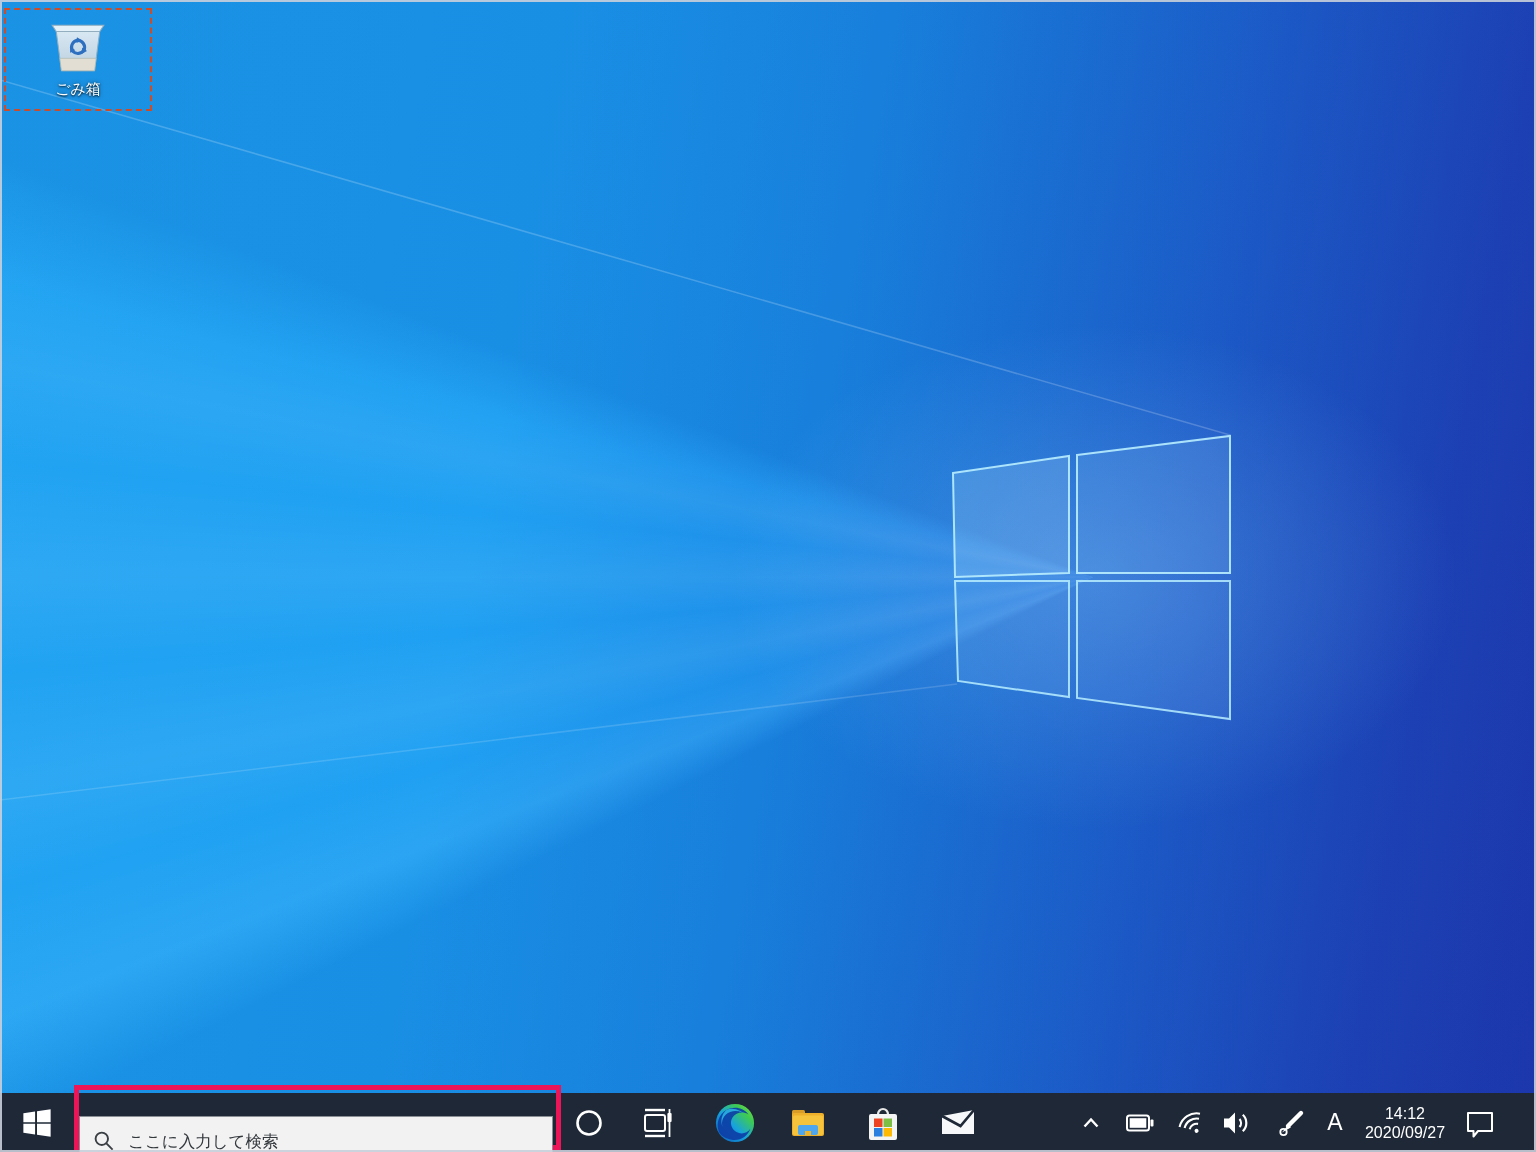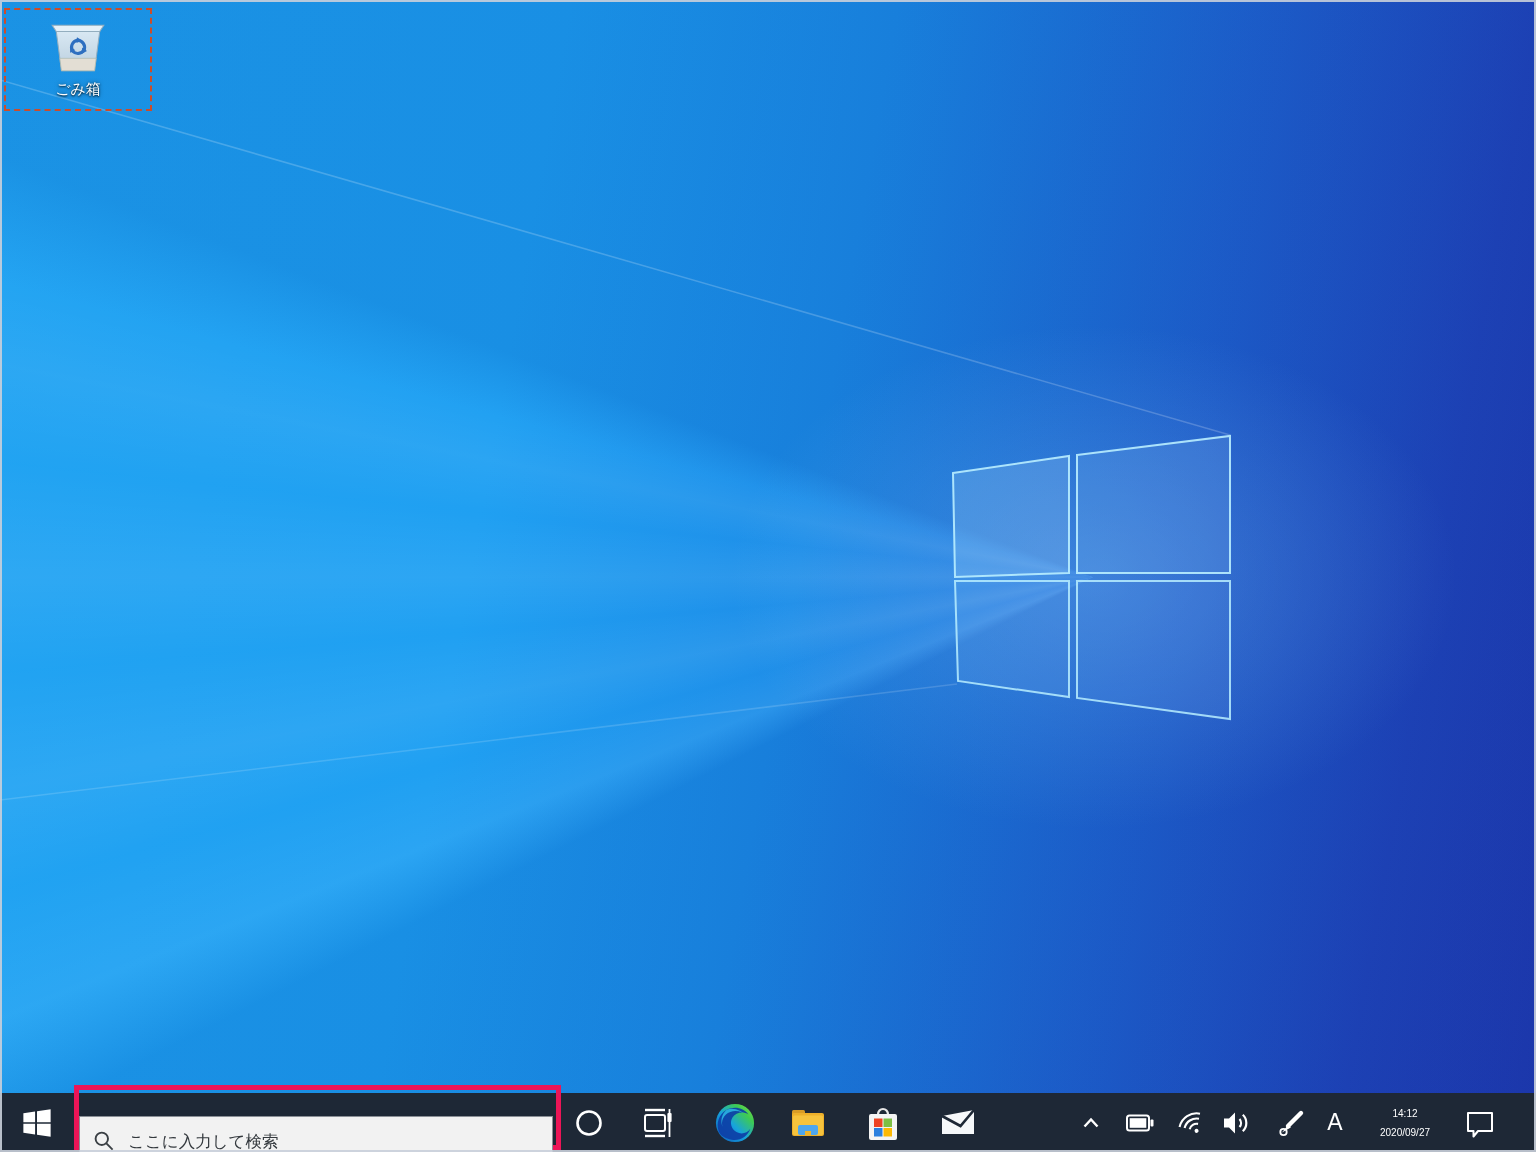--- a/index.html
+++ b/index.html
@@ -62,21 +62,21 @@
   }
   .searchbox input{
     border:none;outline:none;background:transparent;
     font-family:"Liberation Sans","DejaVu Sans",sans-serif;
     font-size:16.5px;color:#2f3337;width:380px;margin-left:11px;
   }
   .searchbox input::placeholder{color:#33383d;opacity:1;}
   .ime-a{font-size:23px;color:#fff;}
   .clock{
     display:flex;flex-direction:column;align-items:center;justify-content:center;
-    color:#fff;font-size:10px;line-height:19px;white-space:nowrap;
+    color:#fff;font-size:16px;line-height:19px;white-space:nowrap;
   }
   
   .frame{
     position:absolute;inset:0;border:2px solid rgba(201,207,218,0.9);
     pointer-events:none;z-index:60;
   }
 </style>
 </head>
 <body>
 

